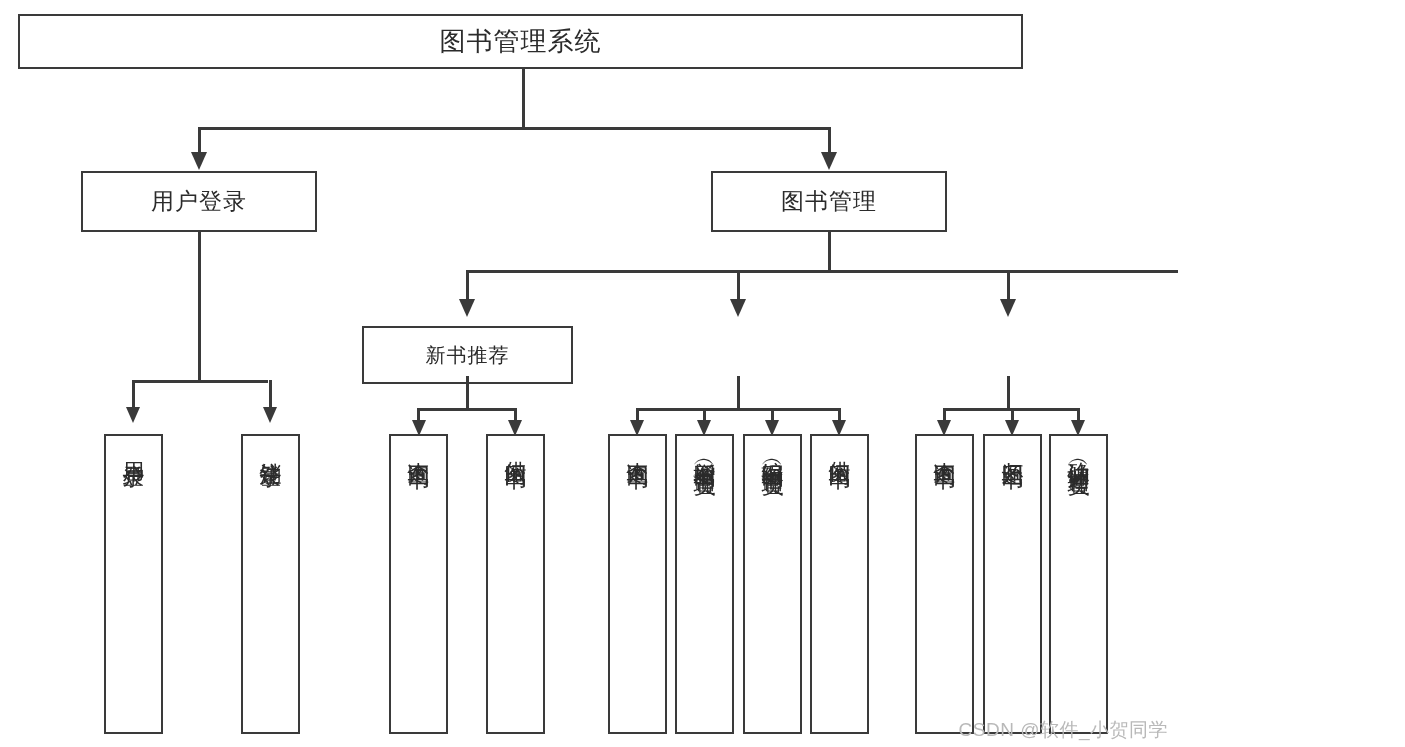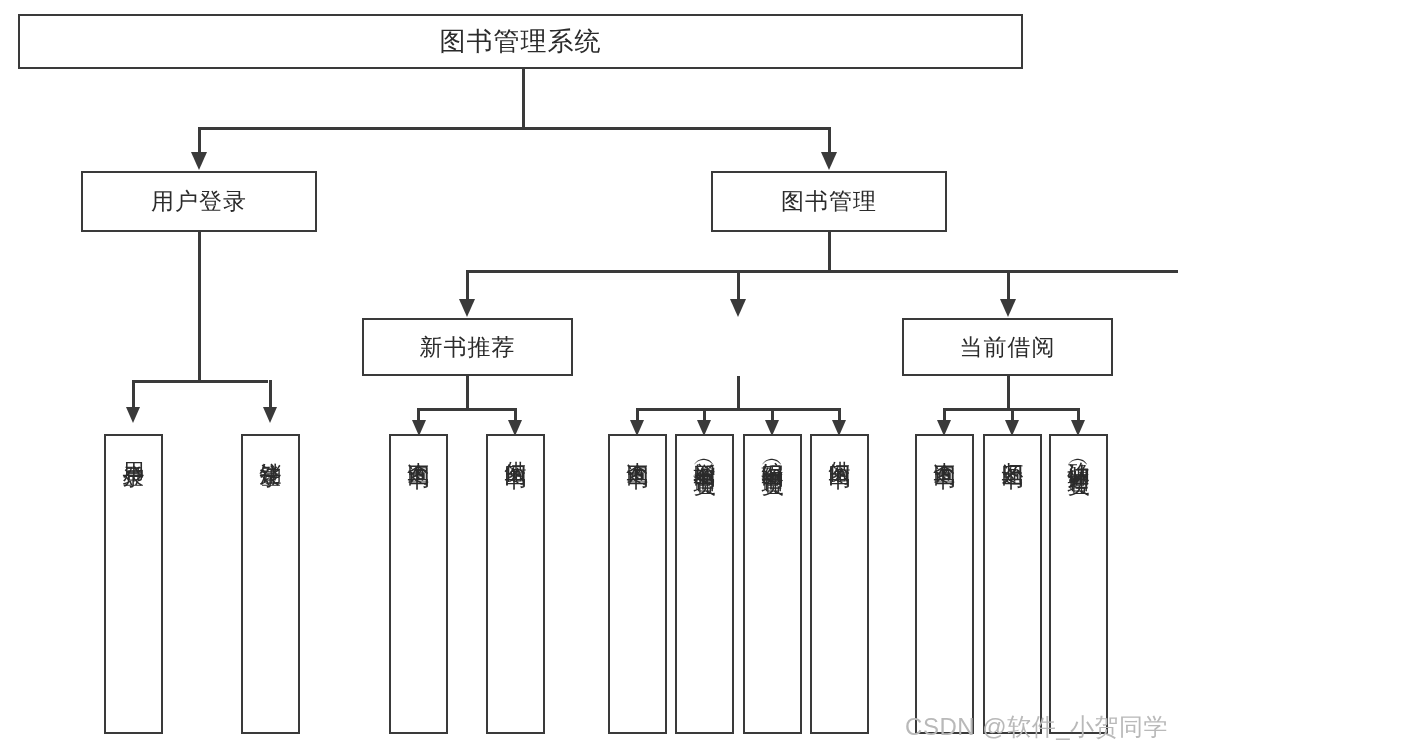--- a/index.html
+++ b/index.html
@@ -27,22 +27,23 @@
   }
   .node.root{
     font-size:26px;
     letter-spacing:1px;
   }
   .node.level2{
     font-size:23px;
     letter-spacing:1px;
   }
   .node.level3{
-    font-size:23px;
+    font-size:20px;
     letter-spacing:1px;
+    margin-top:8px;
   }
   
   .node.leaf{
     font-size:22px;
     padding:6px 0;
     align-items:flex-start;
     justify-content:center;
   }
   .leaf .vtext{
     writing-mode:vertical-rl;
@@ -67,21 +68,21 @@
   .arrow.small{
     border-left:7px solid transparent;
     border-right:7px solid transparent;
     border-top:16px solid #3a3a3a;
   }
   
   #watermark{
     position:absolute;
     right:10px;
     bottom:4px;
-    font-size:24px;
+    font-size:19px;
     color:#b9b9b9;
     white-space:nowrap;
     letter-spacing:0.5px;
     pointer-events:none;
   }
 </style>
 </head>
 <body>
 
 <div id="canvas">
@@ -119,23 +120,20 @@
   <div class="conn vline" style="left:737px;top:270px;height:32px;"></div>
   <div class="arrow" style="left:730px;top:299px;"></div>
   <div class="conn vline" style="left:1007px;top:270px;height:32px;"></div>
   <div class="arrow" style="left:1000px;top:299px;"></div>
   <div class="conn vline" style="left:1277px;top:270px;height:32px;"></div>
   <div class="arrow" style="left:1270px;top:299px;"></div>
 
   <div class="node level3" style="left:362px;top:318px;width:211px;height:58px;">
     <span>新书推荐</span>
   </div>
-  <div class="node level3" style="left:902px;top:318px;width:211px;height:58px;">
-    <span>当前借阅</span>
-  </div>
 
   <div class="conn vline" style="left:466px;top:376px;height:33px;"></div>
   <div class="conn hline" style="left:417px;top:408px;width:100px;"></div>
   <div class="conn vline" style="left:417px;top:408px;height:18px;"></div>
   <div class="arrow small" style="left:412px;top:420px;"></div>
   <div class="conn vline" style="left:514px;top:408px;height:18px;"></div>
   <div class="arrow small" style="left:508px;top:420px;"></div>
 
   <div class="conn vline" style="left:737px;top:376px;height:33px;"></div>
   <div class="conn hline" style="left:636px;top:408px;width:204px;"></div>

